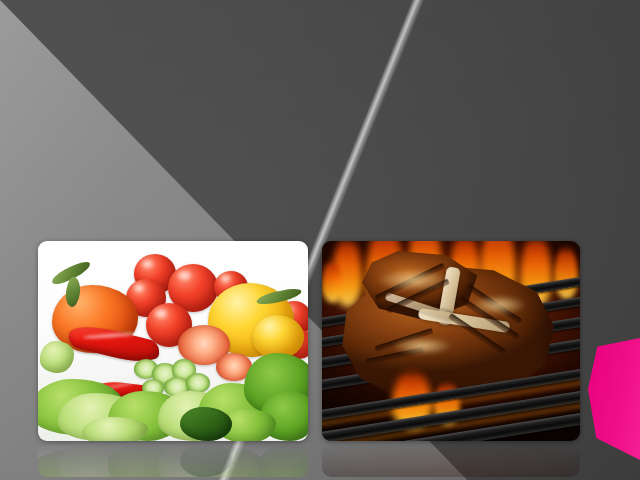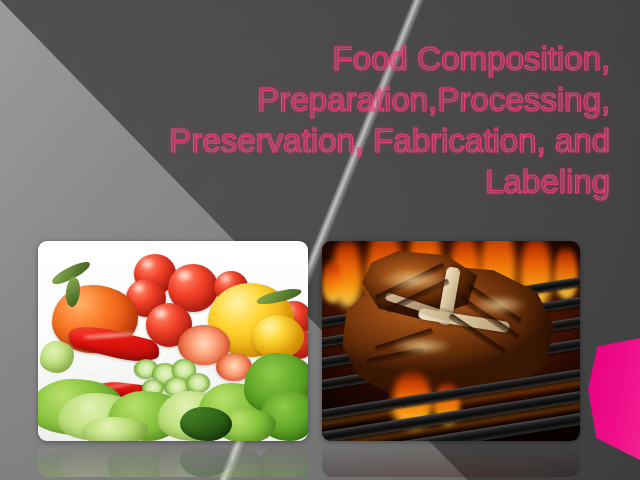--- a/index.html
+++ b/index.html
@@ -215,24 +215,20 @@
 
 <div id="slide">
 
   <div class="bg-base"></div>
   <div class="bg-dark-wedge"></div>
   <div class="bg-seam"></div>
   <div class="bg-vignette"></div>
 
   <div class="accent-chevron"></div>
 
-  <div class="title">Food Composition,
-Preparation,Processing,
-Preservation, Fabrication, and
-Labeling</div>
 
   <div class="photo-wrap" style="left:38px; top:241px;">
     <div class="photo" style="width:270px; height:200px;">
       <div class="veg-scene scene">
 
         <div class="v tomato" style="left:96px; top:13px;  width:42px; height:40px;"></div>
         <div class="v tomato" style="left:130px;top:23px;  width:50px; height:48px;"></div>
         <div class="v tomato" style="left:88px; top:38px;  width:40px; height:38px;"></div>
         <div class="v tomato" style="left:176px;top:30px;  width:34px; height:32px;"></div>
         <div class="v tomato" style="left:108px;top:62px;  width:46px; height:44px;"></div>

